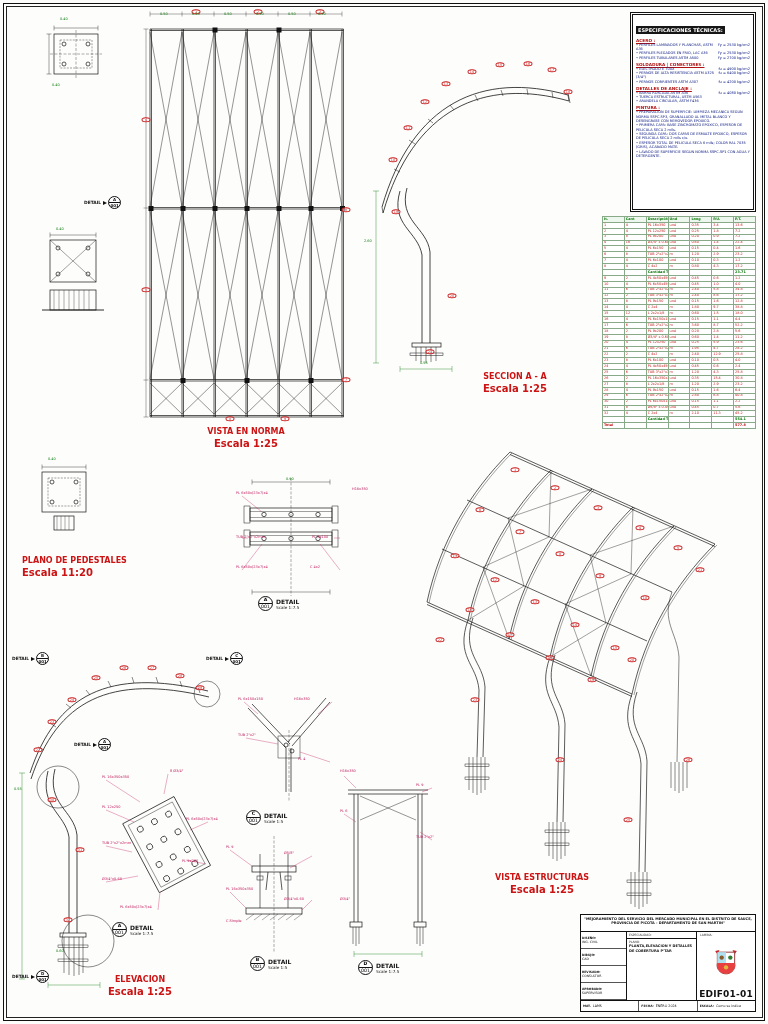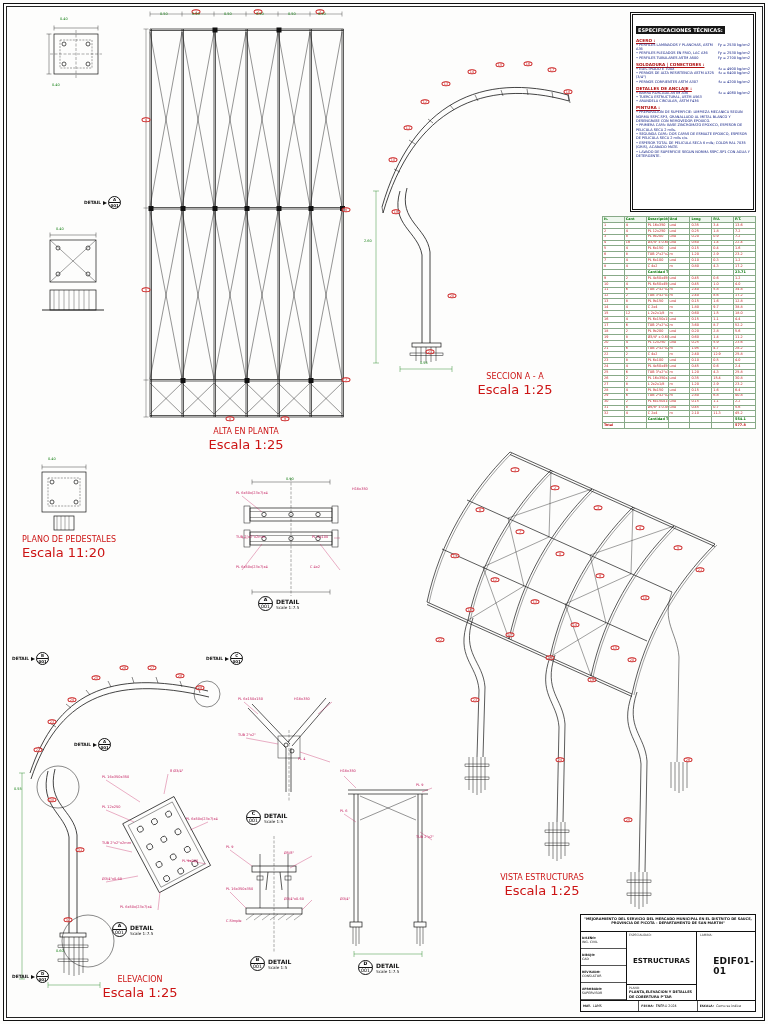--- a/index.html
+++ b/index.html
@@ -1,22 +1,22 @@
 <!DOCTYPE html>
 <html><head>
 <meta charset="utf-8">
 <style>
 *{margin:0;padding:0;box-sizing:border-box}
 html,body{background:#eef0f2}
 .page{position:relative;width:768px;height:1024px;background:#fdfdfc;font-family:"DejaVu Sans",sans-serif;overflow:hidden}
 .sheet{position:absolute;left:6px;top:6px;right:5px;bottom:6px;border:1px solid #222}
 .inner{position:absolute;left:3px;top:3px;right:3px;bottom:3px;border:1.5px solid #111}
 svg.draw{position:absolute;overflow:visible}
-.vtitle{position:absolute;color:#cc1414;font-weight:normal;text-align:center;font-size:8px;line-height:1.3}
-.vtitle .sc{font-size:13px;display:block}
+.vtitle{position:absolute;color:#cc1414;font-weight:bold;text-align:center;font-size:8px;line-height:1.3}
+.vtitle .sc{font-size:10px;display:block}
 .balloon{position:absolute;border:0.6px solid #cc2222;color:#cc2222;border-radius:50%;font-size:3.4px;width:9px;height:5.4px;line-height:5.4px;text-align:center;transform:translate(-50%,-50%);background:rgba(255,255,255,.55)}
 .an{position:absolute;font-size:3.5px;white-space:nowrap;line-height:1}
 .an.m{color:#c2185b}
 .an.g{color:#0a7a0a}
 
 .dflag{position:absolute;display:flex;align-items:center;gap:1.5px;font-size:4.4px;font-weight:bold;color:#111}
 .tri{width:0;height:0;border-top:2.6px solid transparent;border-bottom:2.6px solid transparent;border-left:4.5px solid #111}
 .bub{width:13px;height:13px;border:0.9px solid #111;border-radius:50%;background:#fff;display:flex;flex-direction:column;align-items:center;justify-content:center;line-height:1;font-size:4px;flex:none}
 .bub b{display:block;width:100%;text-align:center;border-bottom:0.6px solid #111;padding-bottom:0.5px}
 .bub i{font-style:normal;padding-top:0.5px}
@@ -42,21 +42,21 @@
 .tb-mid{flex:1;display:flex}
 .tb-fields{width:46px;border-right:0.8px solid #111;display:flex;flex-direction:column}
 .tb-f{flex:1;border-bottom:0.5px solid #555;padding:1px;display:flex;flex-direction:column;justify-content:center}
 .tb-f b{font-size:3px}
 .tb-f span{font-size:3.2px}
 .tb-center{flex:1;border-right:0.8px solid #111;display:flex;flex-direction:column}
 .tb-spec-label{font-size:3px;padding:1px 2px;color:#333}
 .tb-spec{font-size:7px;font-weight:bold;text-align:center;flex:1;display:flex;align-items:center;justify-content:center}
 .tb-plan{border-top:0.6px solid #111;padding:1.5px 2px;font-size:3.5px;font-weight:bold;line-height:1.25;height:16px}
 .tb-plan b{font-size:3px;font-weight:normal;display:block;color:#333}
-.tb-right{width:58px;display:flex;flex-direction:row;align-items:center;justify-content:space-between;padding:1px}
+.tb-right{width:58px;display:flex;flex-direction:column;align-items:center;justify-content:space-between;padding:1px}
 .tb-lam{font-size:3px;color:#333;align-self:flex-start;padding-left:2px}
 .tb-code{font-size:9px;font-weight:bold;letter-spacing:0.2px}
 .tb-footer{border-top:0.8px solid #111;height:11px;display:flex}
 .tb-fc{flex:1;border-right:0.6px solid #555;display:flex;align-items:center;gap:2px;padding:0 2px;overflow:hidden}
 .tb-fc:last-child{border-right:none}
 .tb-fc b{font-size:3px}
 .tb-fc span{font-size:3.3px}
 </style>
 </head>
 <body>
@@ -653,26 +653,26 @@
           <td></td>
           <td></td>
           <td></td>
           <td></td>
           <td>577.8</td>
         </tr>
       </tbody>
     </table>
 
   <div class="vtitle" style="left:180px;top:427px;width:132px">
-    <span>ALTA EN PLANTA</span><span class="sc">Escala 1:25</span>
+    <span>VISTA EN NORMA</span><span class="sc">Escala 1:25</span>
   </div>
   <div class="vtitle" style="left:450px;top:372px;width:130px">
     <span>SECCION A - A</span><span class="sc">Escala 1:25</span>
   </div>
-  <div class="vtitle" style="left:22px;top:535px;width:120px;text-align:left">
+  <div class="vtitle" style="left:22px;top:556px;width:120px;text-align:left">
     <span>PLANO DE PEDESTALES</span><span class="sc">Escala 11:20</span>
   </div>
   <div class="vtitle" style="left:85px;top:975px;width:110px">
     <span>ELEVACION</span><span class="sc">Escala 1:25</span>
   </div>
   <div class="vtitle" style="left:472px;top:873px;width:140px">
     <span>VISTA ESTRUCTURAS</span><span class="sc">Escala 1:25</span>
   </div>
 
   <div class="dflag" style="left:84px;top:196px">
@@ -783,21 +783,20 @@
             <b>REVISADO:</b>
             <span>CONSULTOR</span>
           </div>
         <div class="tb-f">
             <b>APROBADO:</b>
             <span>SUPERVISOR</span>
           </div>
       </div>
       <div class="tb-center">
         <div class="tb-spec-label">ESPECIALIDAD:</div>
-        <div class="tb-spec">ESTRUCTURAS</div>
         <div class="tb-plan"><b>PLANO:</b><span>PLANTA,ELEVACION Y DETALLES DE COBERTURA  P'TAR</span></div>
       </div>
       <div class="tb-right">
         <div class="tb-lam">LAMINA:</div>
         <svg width="22" height="26" viewBox="0 0 20 24">
           <path d="M0,1 L4,0 2,4 z" fill="#c62828"></path>
             <path d="M20,1 L16,0 18,4 z" fill="#c62828"></path>
           <path d="M2,2 h16 v10 a8,8 0 0 1 -8,10 a8,8 0 0 1 -8,-10 z" fill="#fff" stroke="#8a1f1f" stroke-width="0.8"></path>
           <path d="M2,2 h8 v10 h-8 z" fill="#aee0f0"></path>
           <path d="M2,12 h16 a8,8 0 0 1 -8,10 a8,8 0 0 1 -8,-10 z" fill="#e84040"></path>

